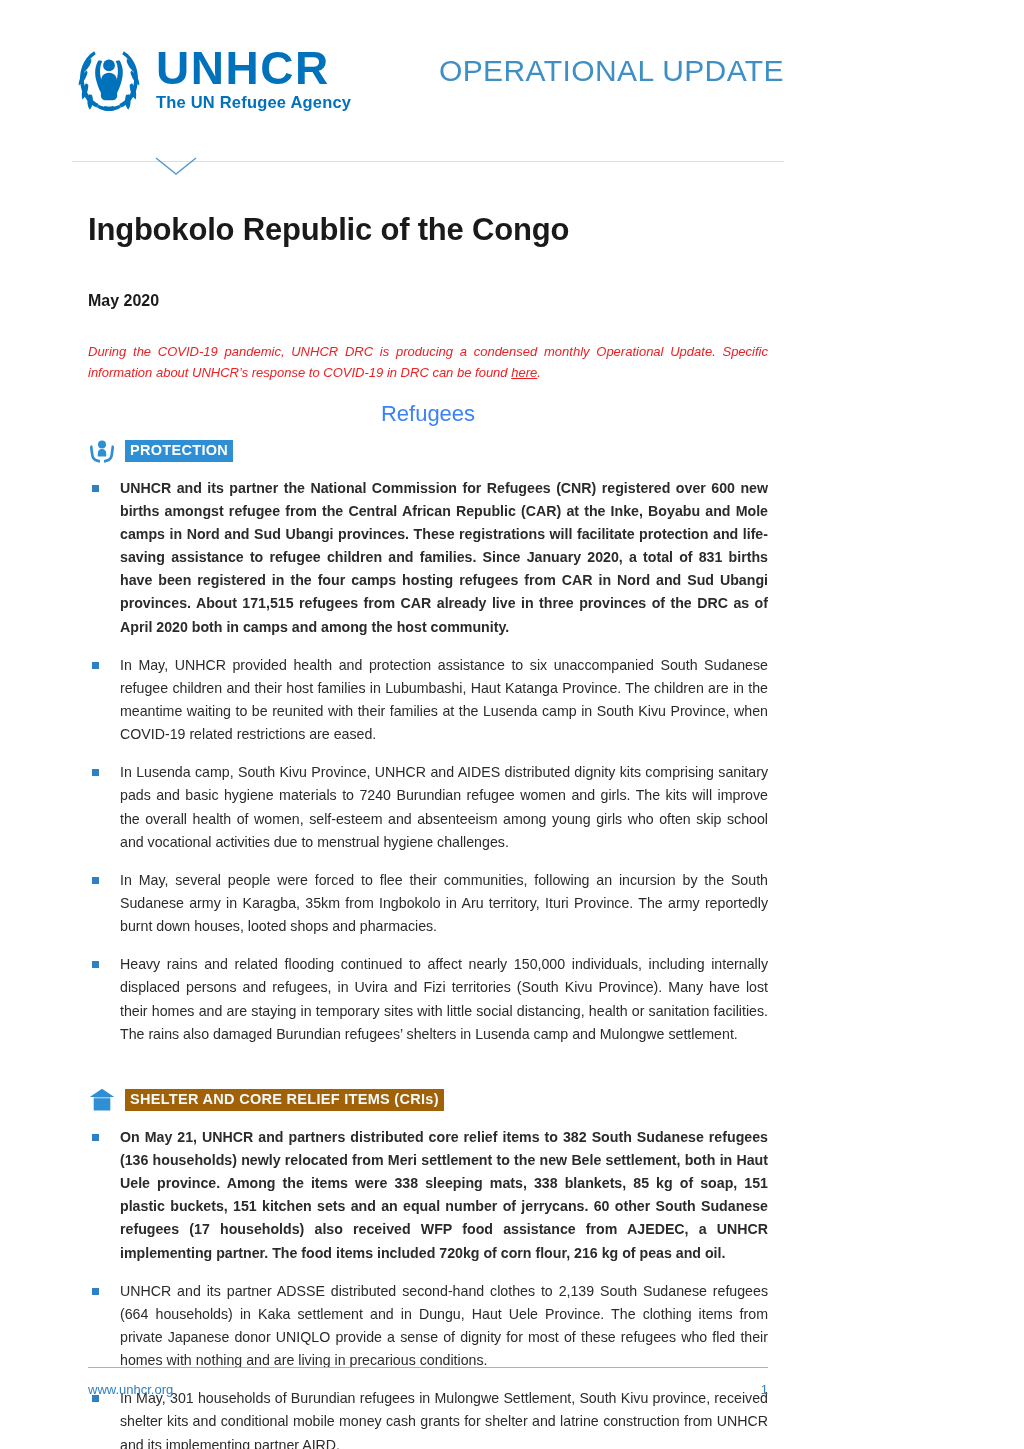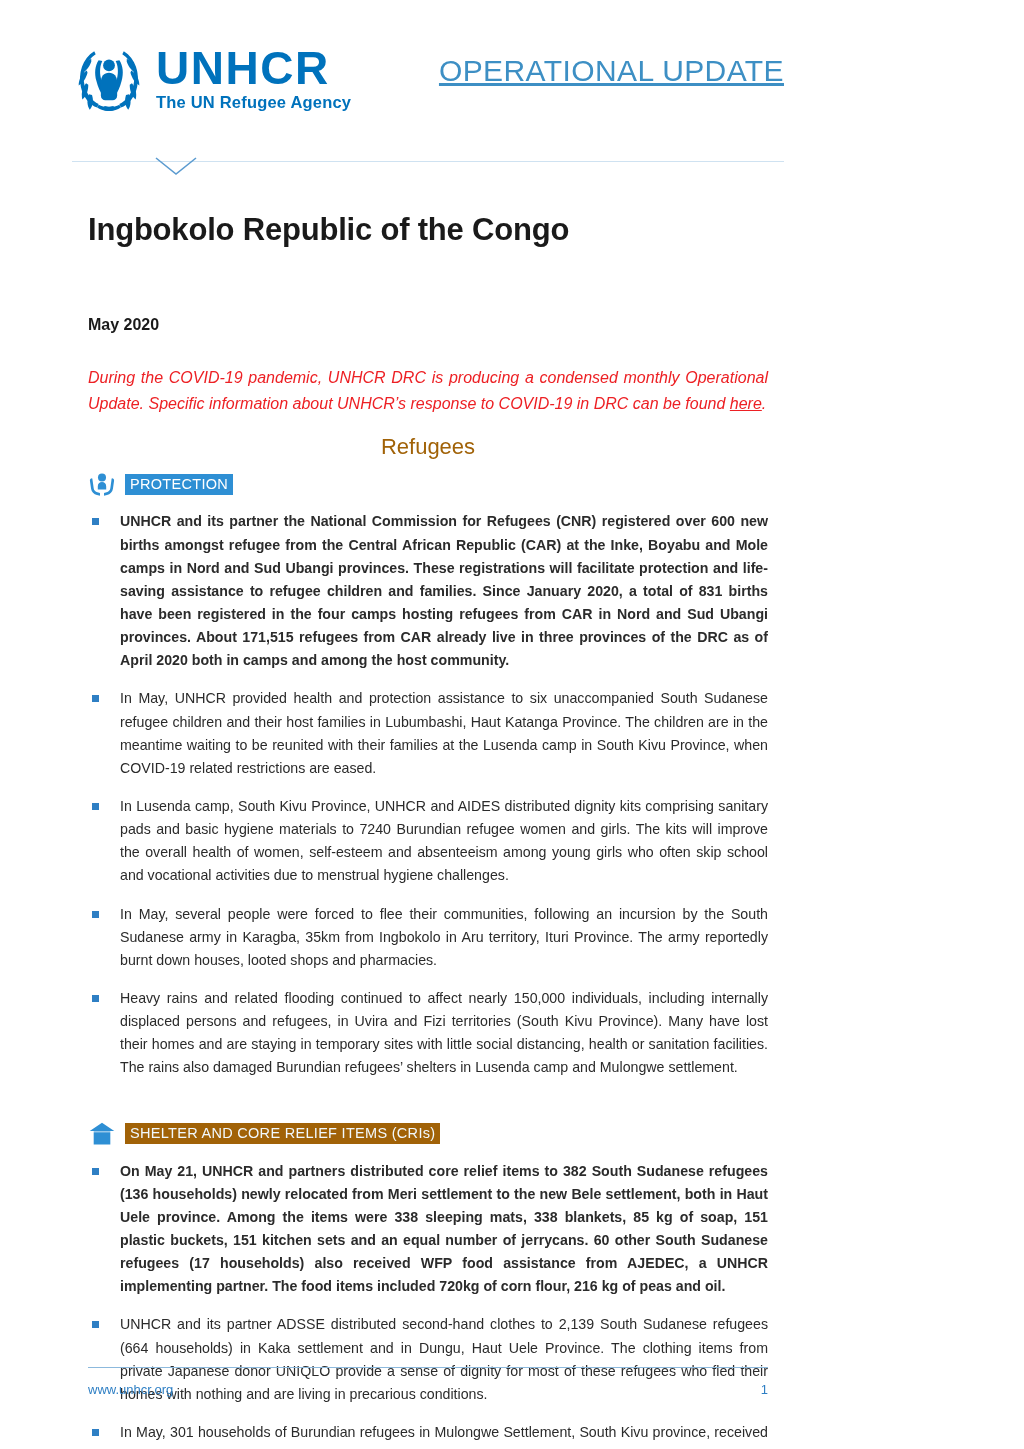--- a/index.html
+++ b/index.html
@@ -63,21 +63,20 @@
     color: #0072bc;
     letter-spacing: 0.2px;
     margin-top: 3px;
   }
   .header-title {
     font-size: 30px;
     color: #3d8fc4;
     letter-spacing: 0.4px;
     white-space: nowrap;
     padding-bottom: 8px;
-    text-decoration: underline;
   }
 
   
   .header-rule-wrap {
     position: relative;
     height: 26px;
     padding: 0 72px;
     box-sizing: border-box;
   }
   .header-rule {
@@ -106,38 +105,38 @@
     font-weight: bold;
     color: #1a1a1a;
     letter-spacing: -0.2px;
     margin-top: 36px;
     line-height: 1.15;
   }
   .doc-date {
     font-size: 16px;
     font-weight: bold;
     color: #1a1a1a;
-    margin-top: 68px;
+    margin-top: 44px;
   }
   .covid-note {
     margin-top: 31px;
-    font-size: 16px;
+    font-size: 13px;
     font-style: italic;
     color: #ed2024;
     line-height: 1.62;
     text-align: justify;
   }
   .covid-note a {
     color: #ed2024;
     text-decoration: underline;
   }
   .section-banner {
     text-align: center;
     font-size: 22px;
-    color: #a16207;
+    color: #3b82f6;
     margin-top: 18px;
     margin-bottom: 4px;
   }
 
   
   .sec-head {
     display: flex;
     align-items: center;
     gap: 9px;
     margin-top: 10px;
@@ -145,21 +144,21 @@
   }
   .sec-icon {
     width: 28px;
     height: 28px;
     flex: none;
     display: block;
   }
   .sec-label {
     display: inline-block;
     font-size: 14.5px;
-    font-weight: normal;
+    font-weight: bold;
     letter-spacing: 0.3px;
     color: #ffffff;
     background: #2e8fd4;
     padding: 2px 5px 3px 5px;
     line-height: 1.15;
   }
   .sec-label.light {
     background: #a16207;
     color: #f2f9fd;
   }

